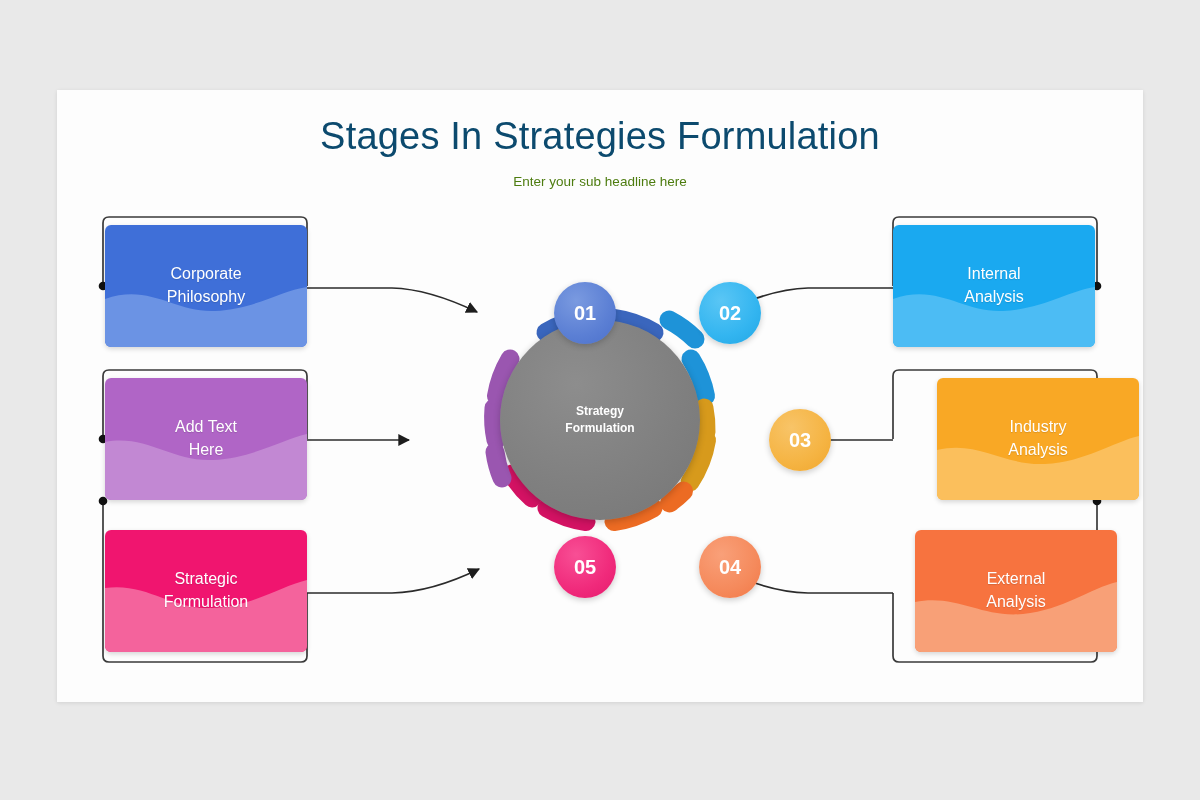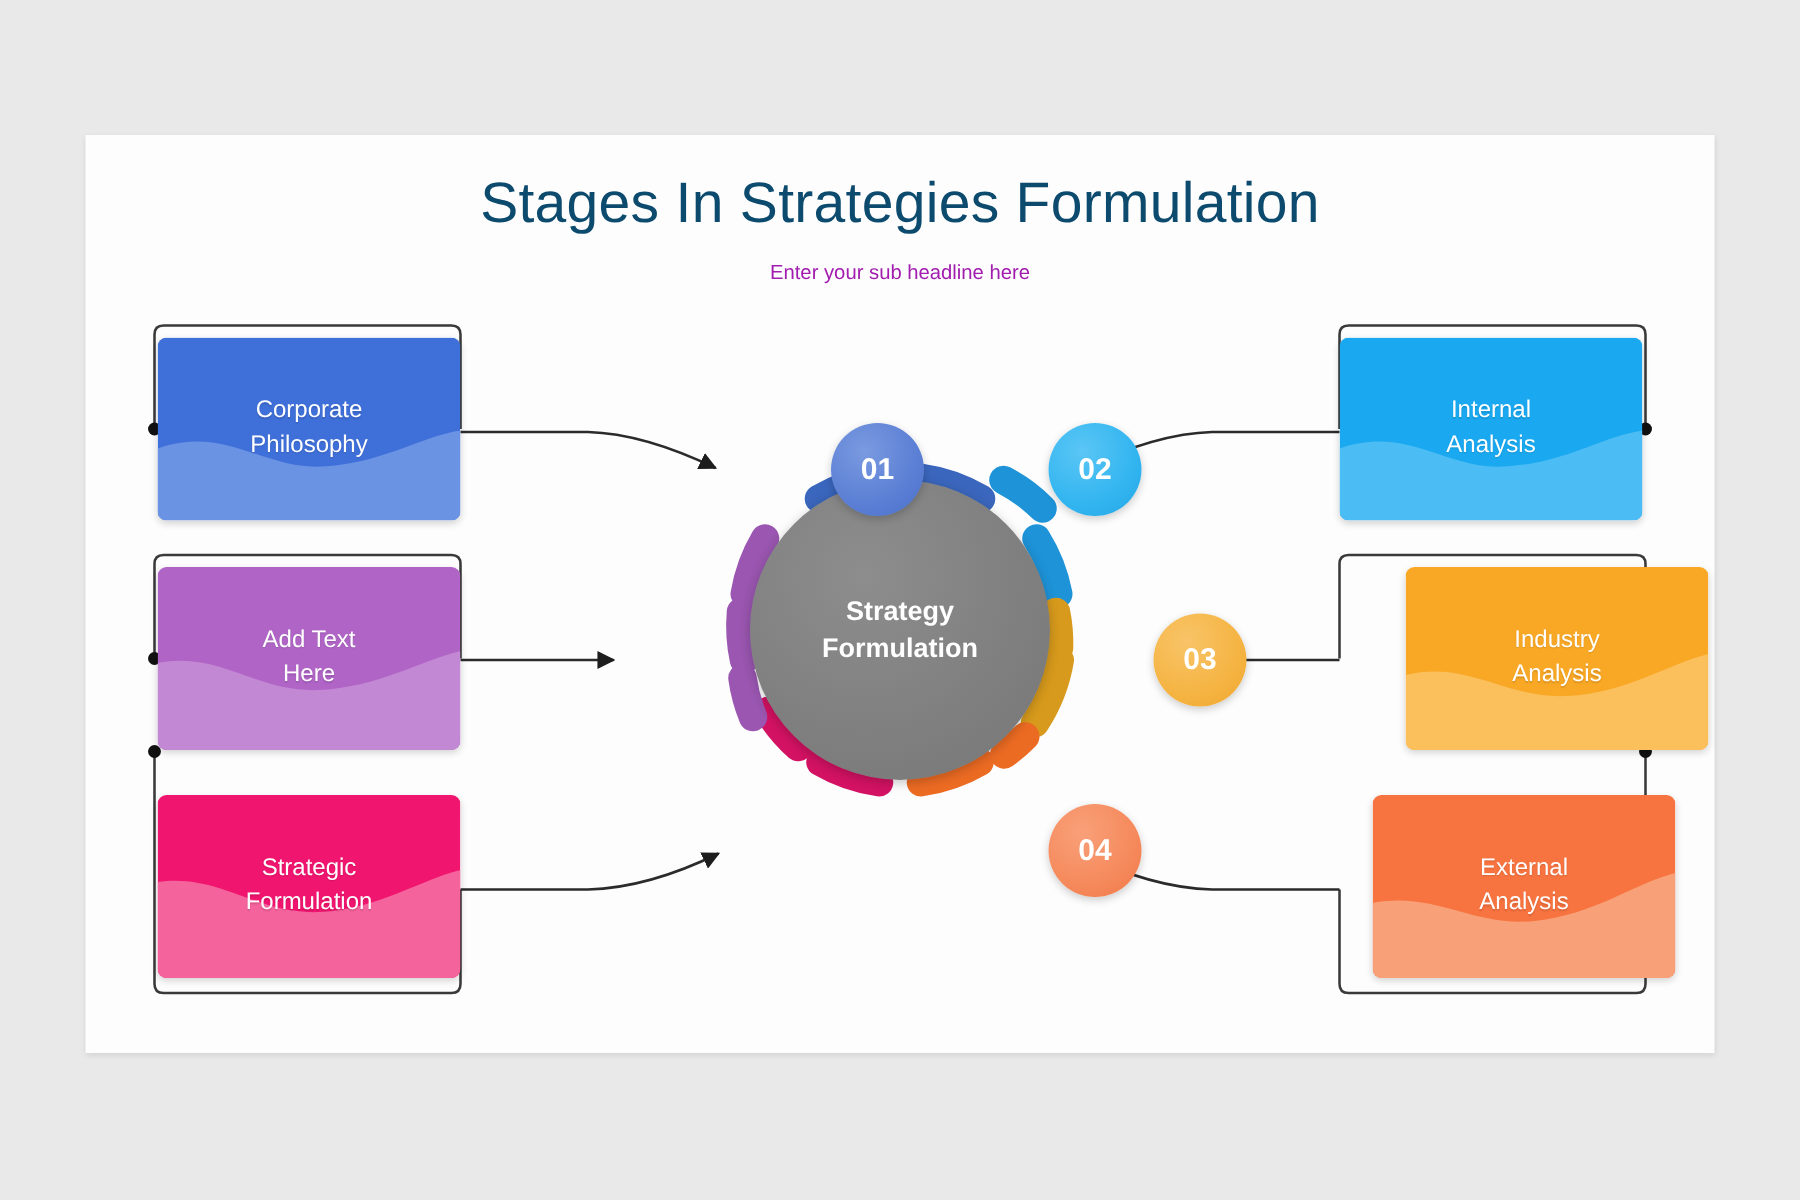--- a/index.html
+++ b/index.html
@@ -33,21 +33,21 @@
     font-weight: normal;
     letter-spacing: 0.2px;
   }
   .subtitle {
     position: absolute;
     left: 0;
     top: 84px;
     width: 1086px;
     text-align: center;
     font-size: 13.5px;
-    color: #a21caf;
+    color: #4d7c0f;
   }
 
   
   .card {
     position: absolute;
     width: 202px;
     height: 122px;
     border-radius: 6px;
     overflow: hidden;
     box-shadow: 0 2px 5px rgba(0,0,0,0.16);
@@ -97,21 +97,21 @@
     top: 60px;
     width: 200px;
     height: 200px;
     border-radius: 50%;
     background: radial-gradient(circle at 38% 32%, #8d8d8d 0%, #808080 55%, #767676 100%);
     box-shadow: 0 2px 7px rgba(0,0,0,0.22);
     display: flex;
     align-items: center;
     justify-content: center;
     color: #fff;
-    font-size: 18px;
+    font-size: 12px;
     font-weight: bold;
     line-height: 1.38;
     text-align: center;
     white-space: pre-line;
   }
   .node {
     position: absolute;
     width: 62px;
     height: 62px;
     border-radius: 50%;
@@ -247,15 +247,18 @@
     </div>
     <div class="node" style="left:259px; top:22px; background:radial-gradient(circle at 36% 30%, #5ac6f5 0%, #33b5f0 60%, #22a6e4 100%);">
       <span>02</span>
     </div>
     <div class="node" style="left:329px; top:149px; background:radial-gradient(circle at 36% 30%, #f8c468 0%, #f5b443 60%, #f0a62d 100%);">
       <span>03</span>
     </div>
     <div class="node" style="left:259px; top:276px; background:radial-gradient(circle at 36% 30%, #f9a079 0%, #f58a5c 60%, #f27746 100%);">
       <span>04</span>
     </div>
+    <div class="node" style="left:114px; top:276px; background:radial-gradient(circle at 36% 30%, #f84f95 0%, #f02a7b 60%, #e51a6c 100%);">
+      <span>05</span>
+    </div>
   </div>
 
 </div>
 
 </body></html>

